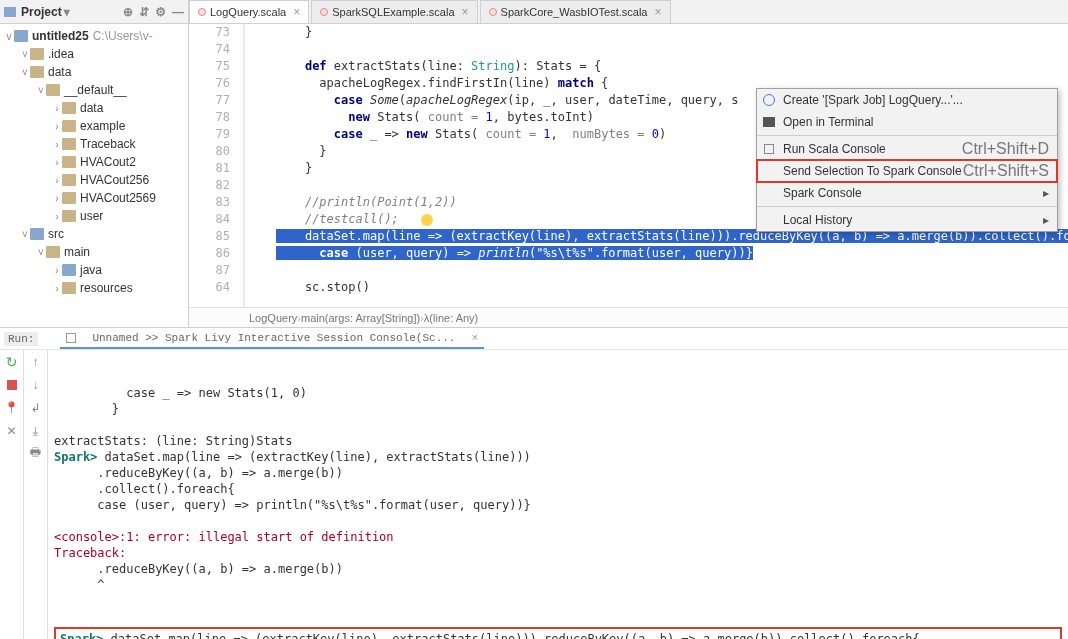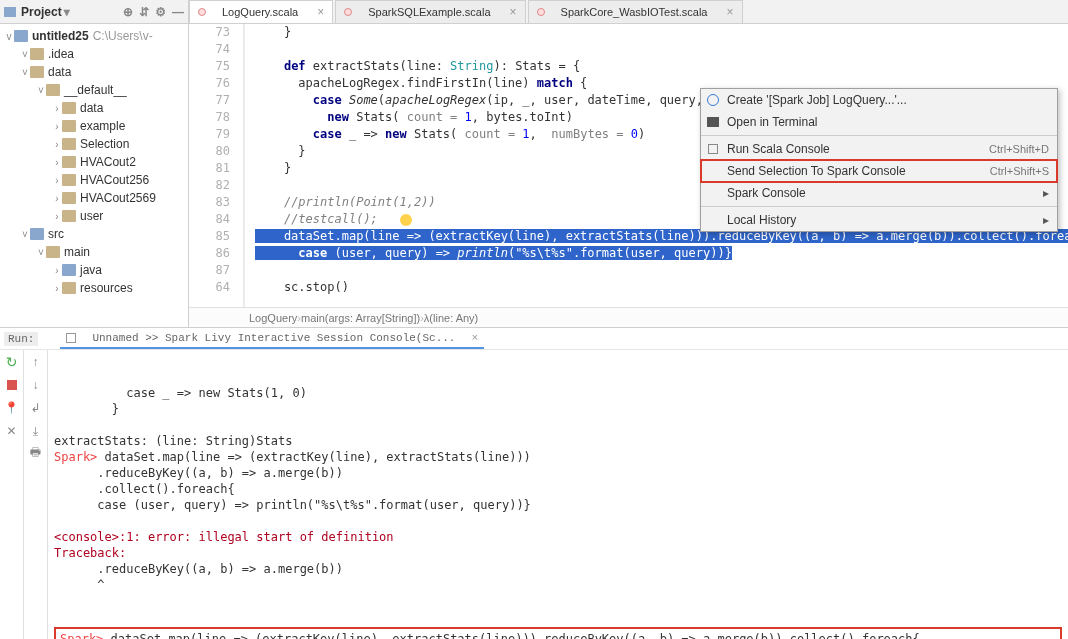--- a/index.html
+++ b/index.html
@@ -10,64 +10,64 @@
 .project-header .title { flex: 1; display: flex; align-items: center; gap: 2px; }
 .project-header .tools { display: flex; gap: 6px; color: #888; }
 .project-tree { flex: 1; overflow: auto; padding-top: 3px; }
 .tree-item { display: flex; align-items: center; height: 18px; white-space: nowrap; cursor: default; }
 .tree-caret { width: 10px; text-align: center; color: #888; font-size: 10px; }
 .folder-icon { width: 14px; height: 12px; background: #c9b48a; margin-right: 4px; border-radius: 1px; }
 .folder-icon.blue { background: #89a7cc; }
 .tree-path { color: #999; margin-left: 4px; }
 .editor-area { flex: 1; display: flex; flex-direction: column; min-width: 0; position: relative; }
 .tab-bar { height: 24px; background: #f2f2f2; display: flex; align-items: flex-end; border-bottom: 1px solid #d0d0d0; }
-.tab { height: 23px; padding: 0 8px; display: flex; align-items: center; gap: 16px; border: 1px solid #d0d0d0; border-bottom: none; background: #ededed; margin-right: 2px; font-size: 11px; margin-top: 34px; }
+.tab { height: 23px; padding: 0 8px; display: flex; align-items: center; gap: 4px; border: 1px solid #d0d0d0; border-bottom: none; background: #ededed; margin-right: 2px; font-size: 11px; margin-top: 34px; }
 .tab.active { background: #fff; }
 .scala-dot { width: 8px; height: 8px; border: 1px solid #d88; border-radius: 50%; background: #fdd; }
 .tab-close { color: #999; font-size: 12px; margin-left: 3px; }
-.code-area { flex: 1; display: flex; font-family: Consolas, monospace; font-size: 12px; overflow: hidden; position: relative; }
+.code-area { flex: 1; display: flex; font-family: Consolas, monospace; font-size: 12px; overflow: hidden; position: relative; gap: 21px; }
 .gutter { width: 56px; background: #fff; border-right: 1px solid #eee; text-align: right; color: #b0b0b0; padding-right: 14px; position:relative;}
 .gutter .ln { height: 17px; line-height: 17px; }
 .gutter-sep { position:absolute; right:0; top:0; bottom:0; width:1px; background:#e8e8e8;}
 .code-lines { flex: 1; overflow: hidden; white-space: pre; }
 .code-lines .cl { height: 17px; line-height: 17px; padding-left: 10px; }
 .kw { color: #000080; font-weight: bold; }
 .str { color: #008000; }
 .type { color: #20999d; }
 .fn { font-style: italic; }
 .param { color: #808080; }
 .cmt { color: #808080; font-style: italic; }
 .num { color: #0000ff; }
 .sel { background: #2f65ca; color: #fff; }
 .sel .kw, .sel .fn, .sel .str, .sel .num, .sel .param { color: #fff; }
 .bulb { display:inline-block; width:12px; height:12px; background:#ffd24d; border-radius:50%; vertical-align:middle;}
 .breadcrumb { height: 20px; border-top: 1px solid #e0e0e0; display: flex; align-items: center; font-size: 11px; color: #777; padding-left: 60px; background:#fcfcfc;}
 .breadcrumb .bsep { color:#bbb; }
-.context-menu { position: absolute; top: 88px; right: 10px; width: 358px; background: #f2f2f2; border: 1px solid #a0a0a0; box-shadow: 2px 2px 6px rgba(0,0,0,0.25); font-size: 12px; z-index: 50; }
+.context-menu { position: absolute; top: 88px; right: 10px; width: 302px; background: #f2f2f2; border: 1px solid #a0a0a0; box-shadow: 2px 2px 6px rgba(0,0,0,0.25); font-size: 12px; z-index: 50; }
 .menu-item { display: flex; align-items: center; height: 22px; padding: 0 8px 0 26px; position: relative; }
-.menu-item .shortcut { margin-left: auto; color: #777; font-size: 11px; }
+.menu-item .shortcut { margin-left: auto; color: #777; font-size: 16px; }
 .menu-item .sub-arrow { margin-left: auto; color: #555; }
 .menu-item .micon { position: absolute; left: 5px; width: 14px; height: 14px; display:flex; align-items:center; justify-content:center; }
 .menu-item.hi { outline: 2px solid #d93a2b; outline-offset: -1px; }
 .menu-divider { height: 1px; background: #ccc; margin: 2px 0; }
 .globe { width:12px; height:12px; border:1px solid #3a7bd5; border-radius:50%; display:inline-block;}
 .term-icon{ width:12px;height:10px;background:#555;}
 .run-icon{ width:10px;height:10px;border:1px solid #888;}
 .run-panel { flex: 1; display: flex; flex-direction: column; min-height: 0; }
 .run-header { height: 22px; display: flex; align-items: center; padding-left: 4px; font-size: 11px; color: #666; border-bottom:1px solid #e5e5e5;font-family:Liberation Mono, monospace;}
 .run-header .runlabel { background:#ededed; padding:1px 4px;}
 .run-tab { display: flex; align-items: center; gap: 16px; padding: 0 6px; border:0; border-bottom: 2px solid #5294e2; height:21px; margin-left:22px;}
 .console-body { flex: 1; display: flex; min-height: 0; }
 .console-gutter { width: 24px; border-right: 1px solid #e0e0e0; display: flex; flex-direction: column; align-items: center; gap: 8px; padding-top: 4px; }
 .cg-btn { width: 15px; height: 15px; display:flex; align-items:center; justify-content:center;}
 .green-arrow { color:#4caf50; font-size:14px;}
 .red-sq { width:10px;height:10px;background:#d9534f;}
 .console-gutter2 { width: 24px; border-right: 1px solid #e0e0e0; display: flex; flex-direction: column; align-items: center; gap: 8px; padding-top: 4px; color:#888;}
 .console-text { flex: 1; font-family: Consolas, monospace; font-size: 12px; padding: 3px 6px; overflow: auto; white-space: pre; line-height: 16px; position:relative;}
-.prompt { color: #ef4444; }
+.prompt { color: #0f766e; font-weight: bold; }
 .error { color: #b00020; }
 .highlight-box { border: 2px solid #d93a2b; padding: 2px 4px; margin-top:2px; }
 </style>
 </head>
 <body>
 
 <div class="top-area">
   <div class="project-panel">
     <div class="project-header">
       <span class="title">
@@ -111,21 +111,21 @@
             <span>data</span>
           </div>
           <div class="tree-item" style="padding-left: 52px;">
             <span class="tree-caret">›</span>
             <span class="folder-icon"></span>
             <span>example</span>
           </div>
           <div class="tree-item" style="padding-left: 52px;">
             <span class="tree-caret">›</span>
             <span class="folder-icon"></span>
-            <span>Selection</span>
+            <span>Traceback</span>
           </div>
           <div class="tree-item" style="padding-left: 52px;">
             <span class="tree-caret">›</span>
             <span class="folder-icon"></span>
             <span>HVACout2</span>
           </div>
           <div class="tree-item" style="padding-left: 52px;">
             <span class="tree-caret">›</span>
             <span class="folder-icon"></span>
             <span>HVACout256</span>

